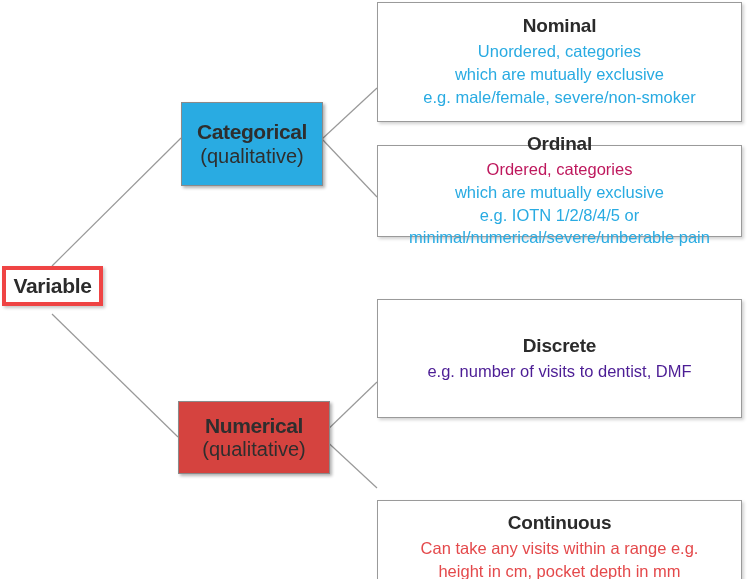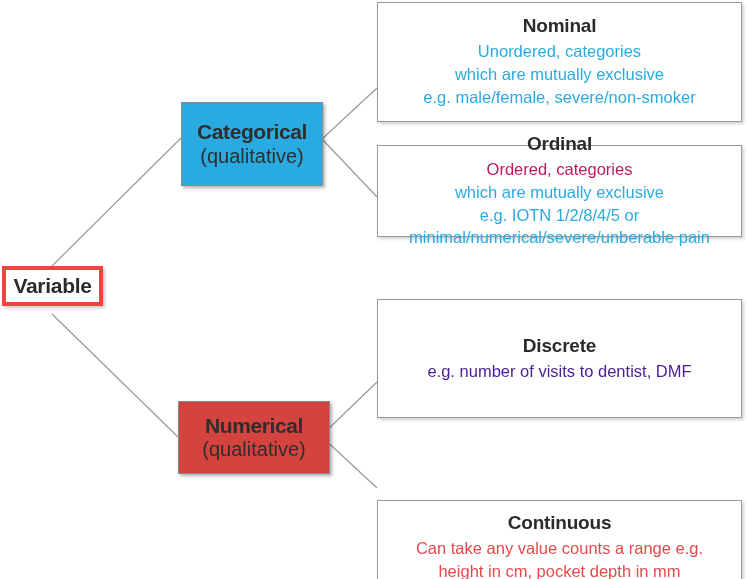--- a/index.html
+++ b/index.html
@@ -132,17 +132,17 @@
     <div class="leaf-line" style="color: rgb(41, 171, 226);">minimal/numerical/severe/unberable pain</div>
   </div>
 
   <div class="node leaf-node leaf-discrete">
     <div class="leaf-title">Discrete</div>
     <div class="leaf-line" style="color: #4c1d95;">e.g. number of visits to dentist, DMF</div>
   </div>
 
   <div class="node leaf-node leaf-continuous">
     <div class="leaf-title">Continuous</div>
-    <div class="leaf-line" style="color: rgb(228, 73, 75);">Can take any value counts a range e.g.</div>
+    <div class="leaf-line" style="color: rgb(228, 73, 75);">Can take any visits within a range e.g.</div>
     <div class="leaf-line" style="color: rgb(228, 73, 75);">height in cm, pocket depth in mm</div>
   </div>
 
 </div>
 
 </body></html>

